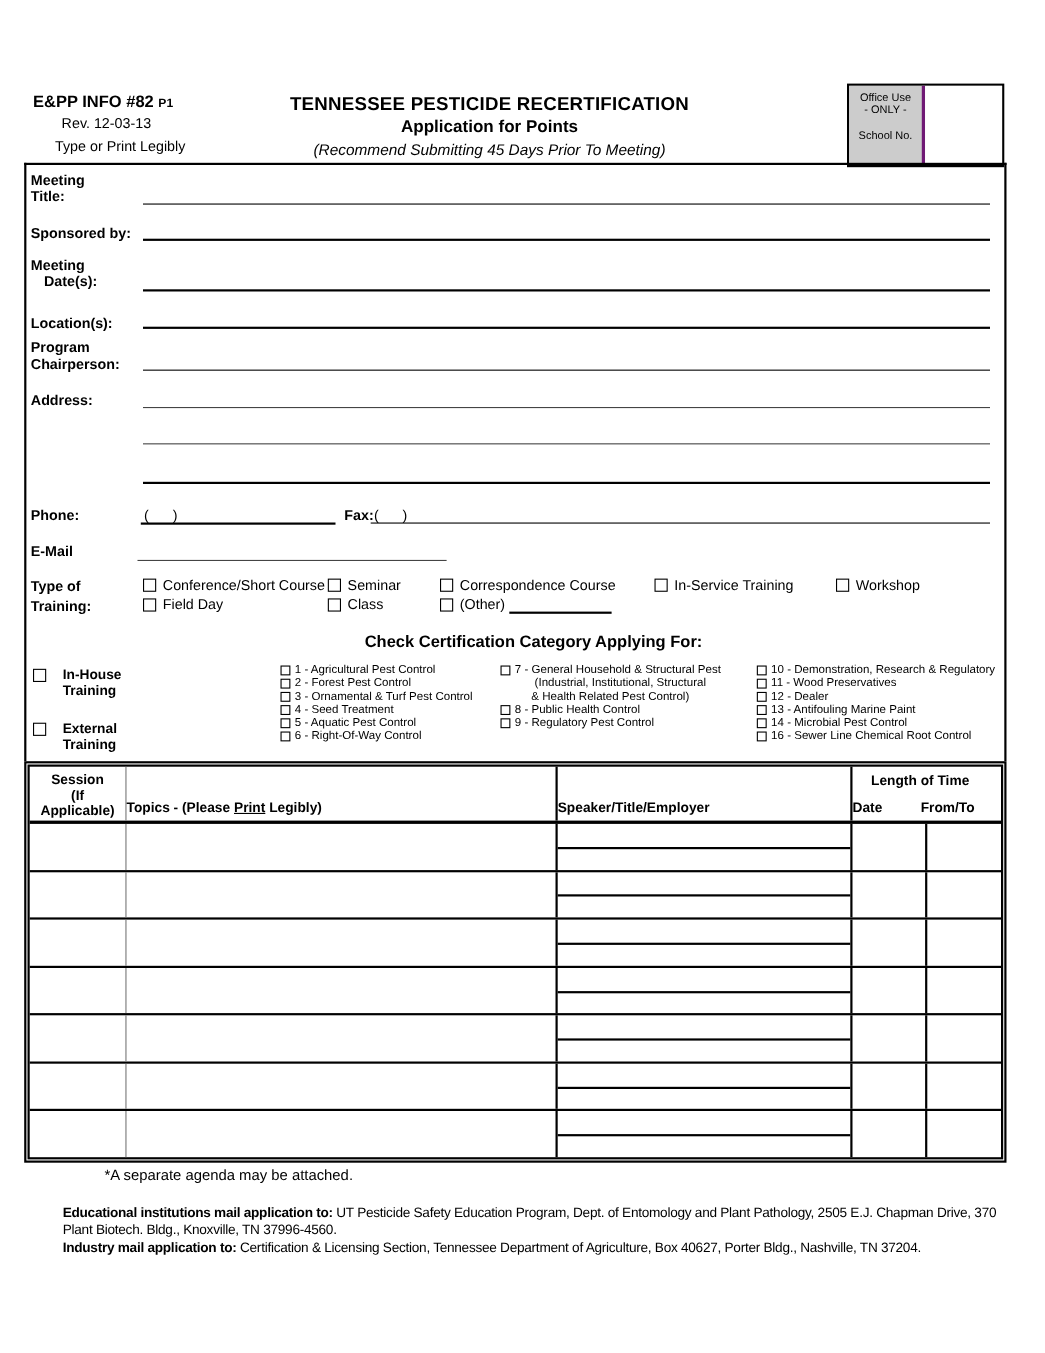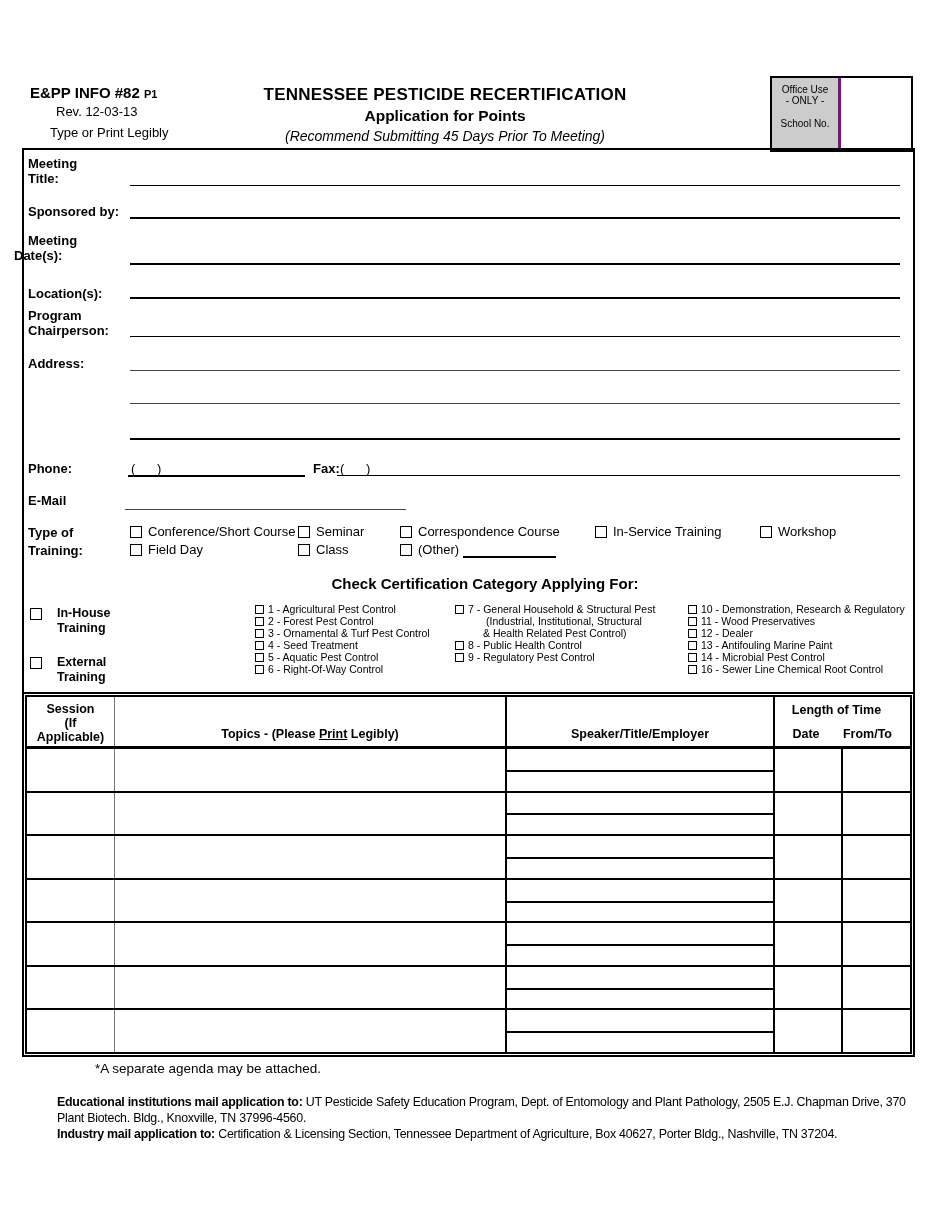--- a/index.html
+++ b/index.html
@@ -42,21 +42,21 @@
   .c{box-sizing:border-box;height:100%;}
   .c-session{width:88px;border-right:1px solid #777;}
   .c-topics{width:392px;border-right:2px solid #000;}
   .c-speaker{width:268px;border-right:2px solid #000;position:relative;}
   .c-date{width:68px;}
   .c-fromto{width:67px;}
   .prow .c-date{border-right:2px solid #000;}
   .c-length{width:123px;display:flex;flex-direction:column;}
   .midline{position:absolute;left:0;right:0;top:50%;border-top:2px solid #000;}
   .hc{font-weight:bold;font-size:12.5px;text-align:center;}
-  .hbottom{display:flex;align-items:flex-end;justify-content:center;padding-bottom:5px;}
+  .hbottom{display:flex;align-items:flex-end;justify-content:flex-start;padding-bottom:5px;}
   .u{text-decoration:underline;}
   
   .mailer{font-size:12.4px;line-height:16px;letter-spacing:-0.25px;}
   .agenda{font-size:13.5px;}
 </style>
 </head>
 <body>
 
 <div class="page">
 
@@ -83,21 +83,21 @@
   <div class="abs formbox" style="left:22px;top:148px;width:893px;height:544px;box-sizing:border-box;"></div>
 
   <div class="abs t13 b" style="left:28px;top:156px;">Meeting</div>
   <div class="abs t13 b" style="left:28px;top:171px;">Title:</div>
   <div class="abs fline" style="left:130px;top:185px;width:770px;"></div>
 
   <div class="abs t13 b" style="left:28px;top:204px;">Sponsored by:</div>
   <div class="abs fline-thick" style="left:130px;top:217px;width:770px;"></div>
 
   <div class="abs t13 b" style="left:28px;top:233px;">Meeting</div>
-  <div class="abs t13 b" style="left:14px;top:248px;">Date(s):</div>
+  <div class="abs t13 b" style="left:40px;top:248px;">Date(s):</div>
   <div class="abs fline-thick" style="left:130px;top:263px;width:770px;"></div>
 
   <div class="abs t13 b" style="left:28px;top:286px;">Location(s):</div>
   <div class="abs fline-thick" style="left:130px;top:297px;width:770px;"></div>
 
   <div class="abs t13 b" style="left:28px;top:308px;">Program</div>
   <div class="abs t13 b" style="left:28px;top:323px;">Chairperson:</div>
   <div class="abs fline" style="left:130px;top:336px;width:770px;"></div>
 
   <div class="abs t13 b" style="left:28px;top:356px;">Address:</div>

